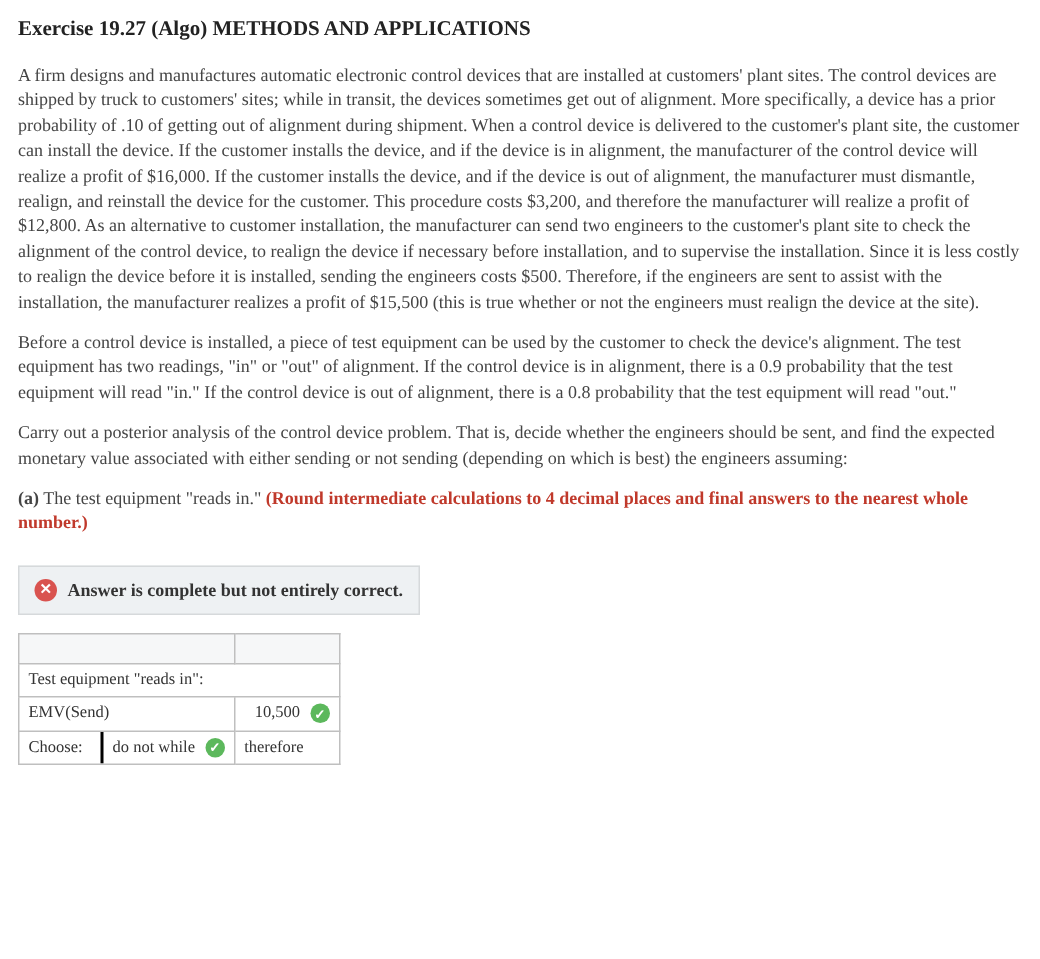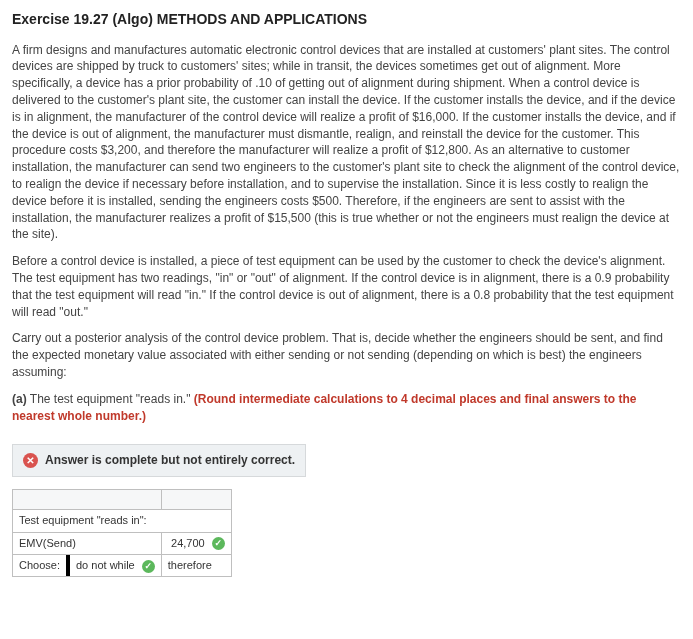--- a/index.html
+++ b/index.html
@@ -1,15 +1,15 @@
 <!DOCTYPE html>
 <html><head>
 <meta charset="utf-8">
 <style>
-  * { box-sizing: border-box; margin: 0; padding: 0; }
+  * { box-sizing: border-box; margin: 0; padding: 0; font-family: Liberation Serif, serif; }
   body {
     font-family: Arial, Helvetica, sans-serif;
     font-size: 12px;
     color: #333;
     padding: 10px 12px;
     width: 693px;
     background: #fff;
     line-height: 1.4;
   }
   .title {
@@ -96,30 +96,30 @@
       <tr class="headrow">
         <td class="lbl"></td>
         <td class="num"></td>
       </tr>
   <tr>
         <td class="lbl" colspan="2">Test equipment "reads in":</td>
       </tr>
   <tr>
     <td class="lbl">EMV(Send)</td>
     <td class="num">
-      <span>24,700</span>
+      <span>10,500</span>
       <span class="mark right">✓</span>
     </td>
   </tr>
   <tr>
     <td class="lbl" style="min-width:auto;padding:0;">
       <table style="border-collapse:collapse;width:100%;">
             <tbody>
               <tr>
-        <td style="border:none;border-right:4px solid #000000;width:55px;">Choose:</td>
+        <td style="border:none;border-right:2px solid #000000;width:55px;">Choose:</td>
         <td style="border:none;text-align:right;">
           <span>do not while</span>
           <span class="mark right">✓</span>
         </td>
       </tr>
             </tbody>
           </table>
     </td>
     <td class="small">therefore</td>
   </tr>

